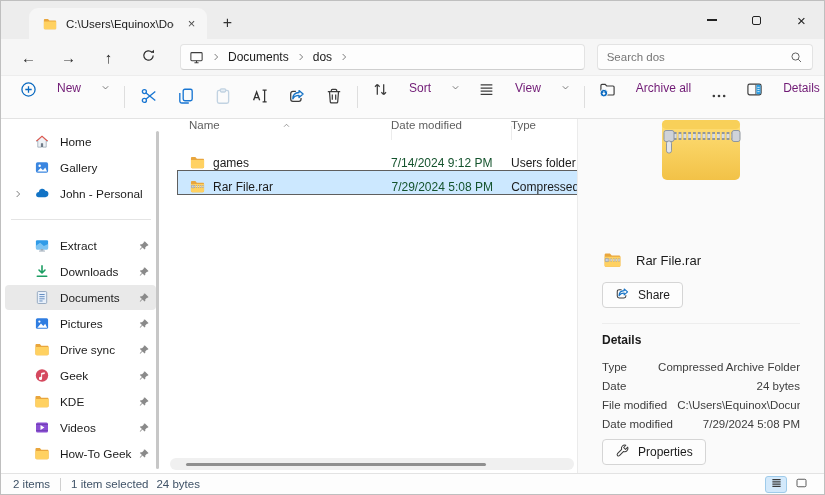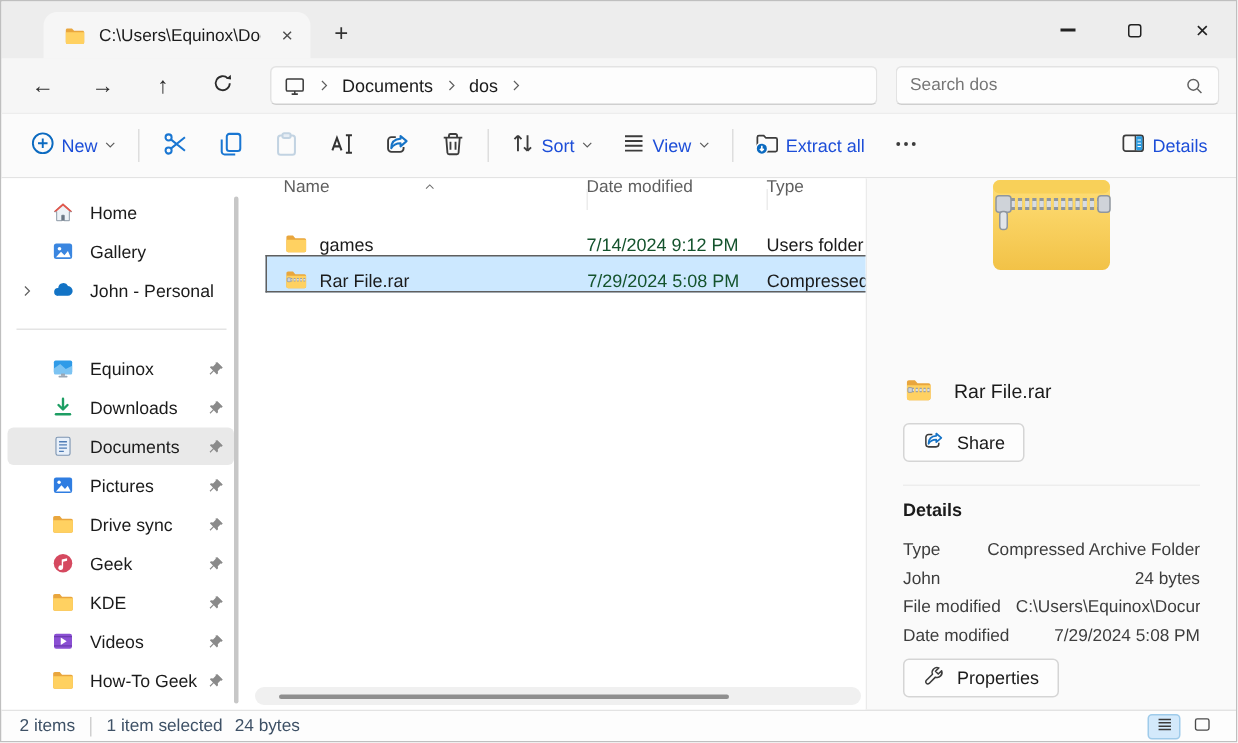--- a/index.html
+++ b/index.html
@@ -31,21 +31,21 @@
   .bc-chev svg{width:10px;height:10px}
   .bc-seg{padding:1px 4px;border-radius:3px;white-space:nowrap;color:#1b1b1b}
   .searchbar{margin-left:12px;width:219px;height:26px;background:#fdfdfd;border:1px solid #e3e3e3;border-bottom-color:#cfcfcf;border-radius:4px;display:flex;align-items:center;padding:0 9px}
   .searchbar input{flex:1;border:none;outline:none;background:transparent;font:inherit;font-size:11.5px;color:#1b1b1b;min-width:0}
   .searchbar input::placeholder{color:#767676}
   .search-ico{display:flex;align-items:center}
   .search-ico svg{width:13px;height:13px}
 
   
   .toolbar{height:44px;background:#fbfbfb;border-top:1px solid #ededed;border-bottom:1px solid #e3e3e3;display:flex;align-items:center;padding:0 10px;flex:none}
-  .tbtn{display:flex;align-items:center;gap:4px;height:32px;padding:0 9px;border-radius:4px;color:#1d4ed8;white-space:nowrap;flex:none}
+  .tbtn{display:flex;align-items:flex-start;gap:20px;height:32px;padding:0 9px;border-radius:4px;color:#701a75;white-space:nowrap;flex:none}
   .tbtn svg{width:17px;height:17px}
   .chev svg{width:9px;height:9px}
   .ticon-btn{width:37px;height:32px;display:flex;align-items:center;justify-content:center;border-radius:4px;flex:none}
   .ticon-btn svg{width:18px;height:18px}
   .ticon-btn.disabled{opacity:.45}
   .tb-divider{width:1px;height:22px;background:#dedede;margin:0 5px;flex:none}
   .spacer{flex:1}
 
   
   .body{flex:1;display:flex;min-height:0;background:#fff}
@@ -257,21 +257,21 @@
             <path d="M3.2 5.8 8 10.6l4.8-4.8" stroke="#5a5a5a" stroke-width="1.4"></path>
           </svg></span>
     </div>
     <div class="tb-divider"></div>
     <div class="tbtn">
       <span><svg viewBox="0 0 16 16">
             <path d="M1.8 4.2c0-.6.4-1 1-1h3l1.4 1.5h6c.6 0 1 .4 1 1v6.5c0 .6-.4 1-1 1H2.8a1 1 0 0 1-1-1V4.2z" fill="none" stroke="#3c3c3c" stroke-width="1.1"></path>
             <circle cx="4.6" cy="11.4" r="3.6" fill="#0b6ac0" stroke="#fbfbfb" stroke-width=".9"></circle>
             <path d="M4.6 9.6v3M3.4 11.5l1.2 1.2 1.2-1.2" stroke="#fff" stroke-width="1" fill="none"></path>
           </svg></span>
-      <span>Extract all</span>
+      <span>Archive all</span>
     </div>
     <div class="ticon-btn">
         <span><svg viewBox="0 0 16 16" fill="#3c3c3c">
             <circle cx="3.4" cy="8" r="1.15"></circle>
             <circle cx="8" cy="8" r="1.15"></circle>
             <circle cx="12.6" cy="8" r="1.15"></circle>
           </svg></span>
       </div>
     <div class="spacer"></div>
     <div class="tbtn">
@@ -328,21 +328,21 @@
           <div class="sb-item">
             <span class="sb-exp"></span>
             <span class="sb-ico">
               <svg viewBox="0 0 16 16">
                 <rect x="1.5" y="2.5" width="13" height="9" rx="1.2" fill="#2f9be8"></rect>
                 <path d="M1.5 8.2 6 5l4 3.5 4.5-2.2v5c0 .7-.5 1.2-1.2 1.2H2.7a1.2 1.2 0 0 1-1.2-1.2z" fill="#7cc3f2"></path>
                 <rect x="6.6" y="11.8" width="2.8" height="1.6" fill="#9aa7b5"></rect>
                 <rect x="4.8" y="13.4" width="6.4" height="1.1" rx=".5" fill="#9aa7b5"></rect>
               </svg>
             </span>
-            <span class="sb-label">Equinox</span>
+            <span class="sb-label">Extract</span>
             <span class="sb-pin">
               <svg viewBox="0 0 16 16" fill="#8a8a8a">
                 <path d="M9.3 2 14 6.7l-1 1-1-.2-2.4 2.4.2 1.9-1 1-2.8-2.8L3 13l-.7-.7 3-3L2.5 6.5l1-1 1.9.2L7.8 3.3l-.2-1z"></path>
               </svg>
             </span>
           </div>
           <div class="sb-item">
             <span class="sb-exp"></span>
             <span class="sb-ico">
               <svg viewBox="0 0 16 16" fill="none">
@@ -565,21 +565,21 @@
         </button>
       </div>
       <div class="d-divider"></div>
       <div class="d-section-title">Details</div>
       <div class="d-fields">
           <div class="d-field">
             <span class="d-label">Type</span>
             <span class="d-value">Compressed Archive Folder</span>
           </div>
           <div class="d-field">
-            <span class="d-label">John</span>
+            <span class="d-label">Date</span>
             <span class="d-value">24 bytes</span>
           </div>
           <div class="d-field">
             <span class="d-label">File modified</span>
             <span class="d-value">C:\Users\Equinox\Documents...</span>
           </div>
           <div class="d-field">
             <span class="d-label">Date modified</span>
             <span class="d-value">7/29/2024 5:08 PM</span>
           </div>

